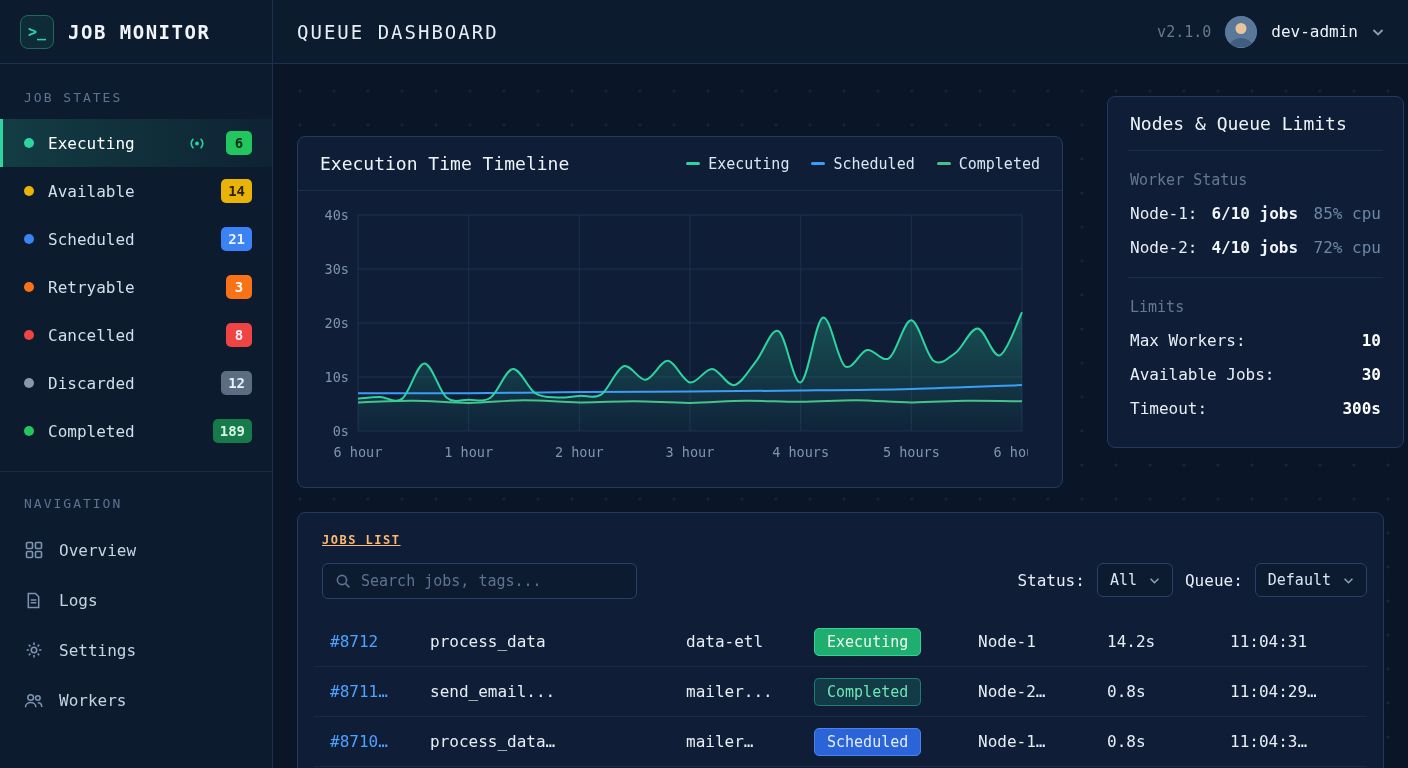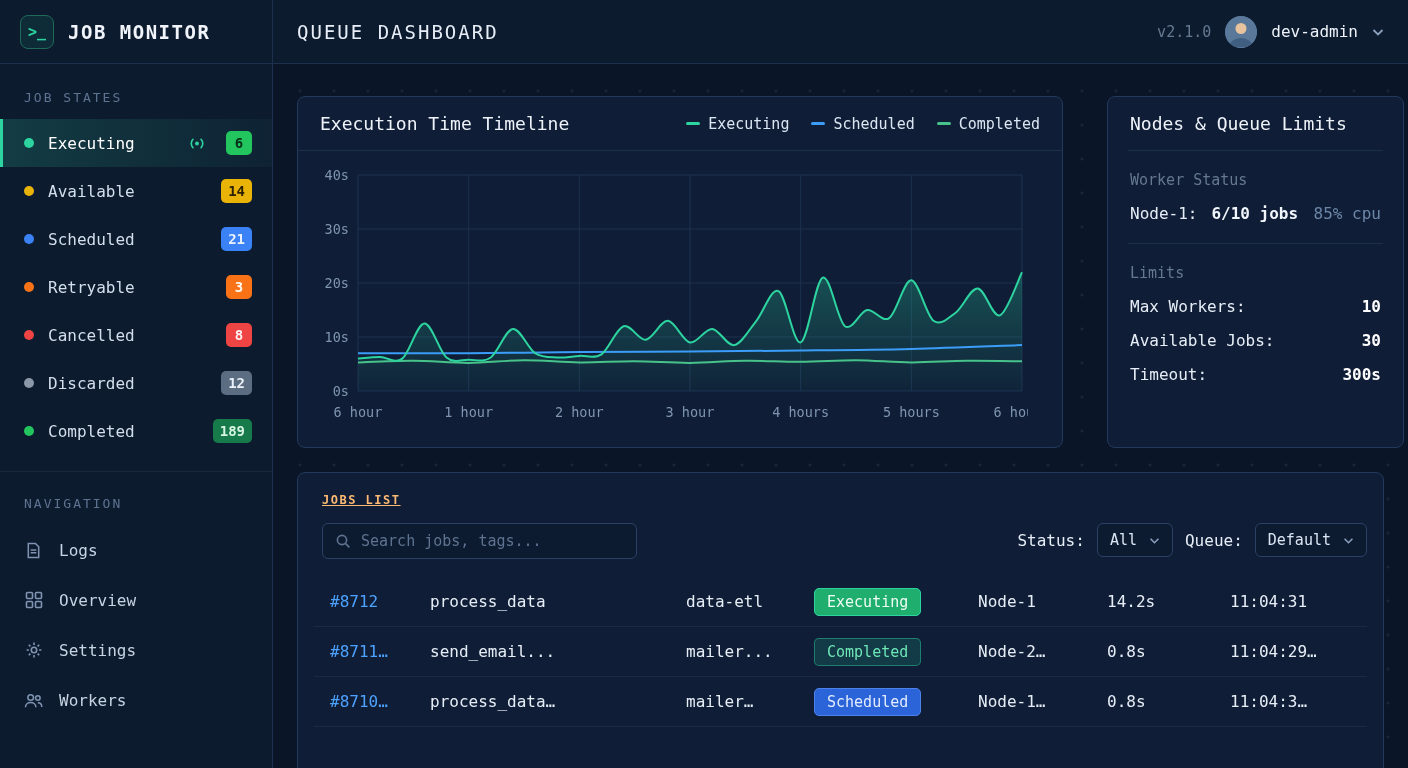--- a/index.html
+++ b/index.html
@@ -37,21 +37,21 @@
   .state-row.active .state-label { color:#ffffff; }
   .live { display:flex; margin-right:4px; }
   .count-badge { min-width:26px; height:24px; padding:0 7px; border-radius:5px; display:flex; align-items:center; justify-content:center; font-size:14px; font-weight:bold; }
   .sidebar-divider { height:1px; background:#17293f; margin:16px 0 24px; }
   .nav-row { height:50px; display:flex; align-items:center; gap:16px; padding:0 24px; color:#c6d4e4; font-size:16px; cursor:pointer; }
   .nav-icon { width:19px; height:19px; color:#7e94b0; display:flex; align-items:center; justify-content:center; }
 
   
   .row1 { display:flex; gap:24px; }
   .card { background:#0f1e36; border:1px solid #223a5e; border-radius:8px; }
-  .timeline-card { width:766px; height:352px; }
+  .timeline-card { width:766px; height:352px;margin-top:40px; }
   .nodes-card { width:297px; height:352px; padding:0 20px;margin-left:20px; }
   .card-header { display:flex; align-items:center; justify-content:space-between; height:54px; padding:0 22px; border-bottom:1px solid #1b2e4a; }
   .card-title { font-size:18px; color:#eef3fa; }
   .legend { display:flex; gap:22px; }
   .legend-item { display:flex; align-items:center; gap:8px; font-size:15px; color:#dbe6f3; }
   .legend-dash { width:14px; height:3px; border-radius:2px; }
   .chart-wrap { padding:10px 14px 0 12px; }
   .grid { stroke:#1c3150; stroke-width:1; }
   .ylab { fill:#7e94b0; font-family:"DejaVu Sans Mono",monospace; font-size:13.5px; text-anchor:end; }
   .xlab { fill:#7e94b0; font-family:"DejaVu Sans Mono",monospace; font-size:13.5px; text-anchor:middle; }
@@ -156,37 +156,37 @@
           <span class="dot" style="background:#22c55e"></span>
           <span class="state-label">Completed</span>
           <span class="count-badge" style="background:#177a4b;color:#d6f5e3">189</span>
         </div>
       </div>
     <div class="sidebar-divider"></div>
     <div class="section-label">NAVIGATION</div>
     <div id="nav-list">
         <div class="nav-row">
           <span class="nav-icon">
-            <svg viewBox="0 0 18 18" width="17" height="17" fill="none" stroke="currentColor" stroke-width="1.6">
-              <path d="M3.5 1.5h7.5l3.5 3.5v11.5h-11z"></path>
-              <path d="M6 8.5h6M6 11.5h6"></path>
-            </svg>
-          </span>
-          <span>Logs</span>
-        </div>
-        <div class="nav-row">
-          <span class="nav-icon">
             <svg viewBox="0 0 18 18" width="18" height="18" fill="none" stroke="currentColor" stroke-width="1.6">
               <rect x="1.5" y="1.5" width="6" height="6" rx="1"></rect>
               <rect x="10.5" y="1.5" width="6" height="6" rx="1"></rect>
               <rect x="1.5" y="10.5" width="6" height="6" rx="1"></rect>
               <rect x="10.5" y="10.5" width="6" height="6" rx="1"></rect>
             </svg>
           </span>
           <span>Overview</span>
+        </div>
+        <div class="nav-row">
+          <span class="nav-icon">
+            <svg viewBox="0 0 18 18" width="17" height="17" fill="none" stroke="currentColor" stroke-width="1.6">
+              <path d="M3.5 1.5h7.5l3.5 3.5v11.5h-11z"></path>
+              <path d="M6 8.5h6M6 11.5h6"></path>
+            </svg>
+          </span>
+          <span>Logs</span>
         </div>
         <div class="nav-row">
           <span class="nav-icon">
             <svg viewBox="0 0 18 18" width="18" height="18" fill="none" stroke="currentColor" stroke-width="1.6">
               <circle cx="9" cy="9" r="2.7"></circle>
               <path d="M9 1.6v2.3M9 14.1v2.3M1.6 9h2.3M14.1 9h2.3M3.8 3.8l1.6 1.6M12.6 12.6l1.6 1.6M14.2 3.8l-1.6 1.6M5.4 12.6l-1.6 1.6"></path>
             </svg>
           </span>
           <span>Settings</span>
         </div>
@@ -266,20 +266,25 @@
 
       <div class="card nodes-card">
         <div class="nodes-title">Nodes &amp; Queue Limits</div>
         <div class="subhead">Worker Status</div>
         <div id="node-rows">
             <div class="node-row">
               <span class="node-name">Node-1:</span>
               <span class="node-jobs">6/10 jobs</span>
               <span class="node-cpu">85% cpu</span>
             </div>
+            <div class="node-row">
+              <span class="node-name">Node-2:</span>
+              <span class="node-jobs">4/10 jobs</span>
+              <span class="node-cpu">72% cpu</span>
+            </div>
           </div>
         <div class="nodes-divider"></div>
         <div class="subhead">Limits</div>
         <div id="limit-rows">
             <div class="limit-row">
               <span>Max Workers:</span>
               <span class="limit-value">10</span>
             </div>
             <div class="limit-row">
               <span>Available Jobs:</span>

